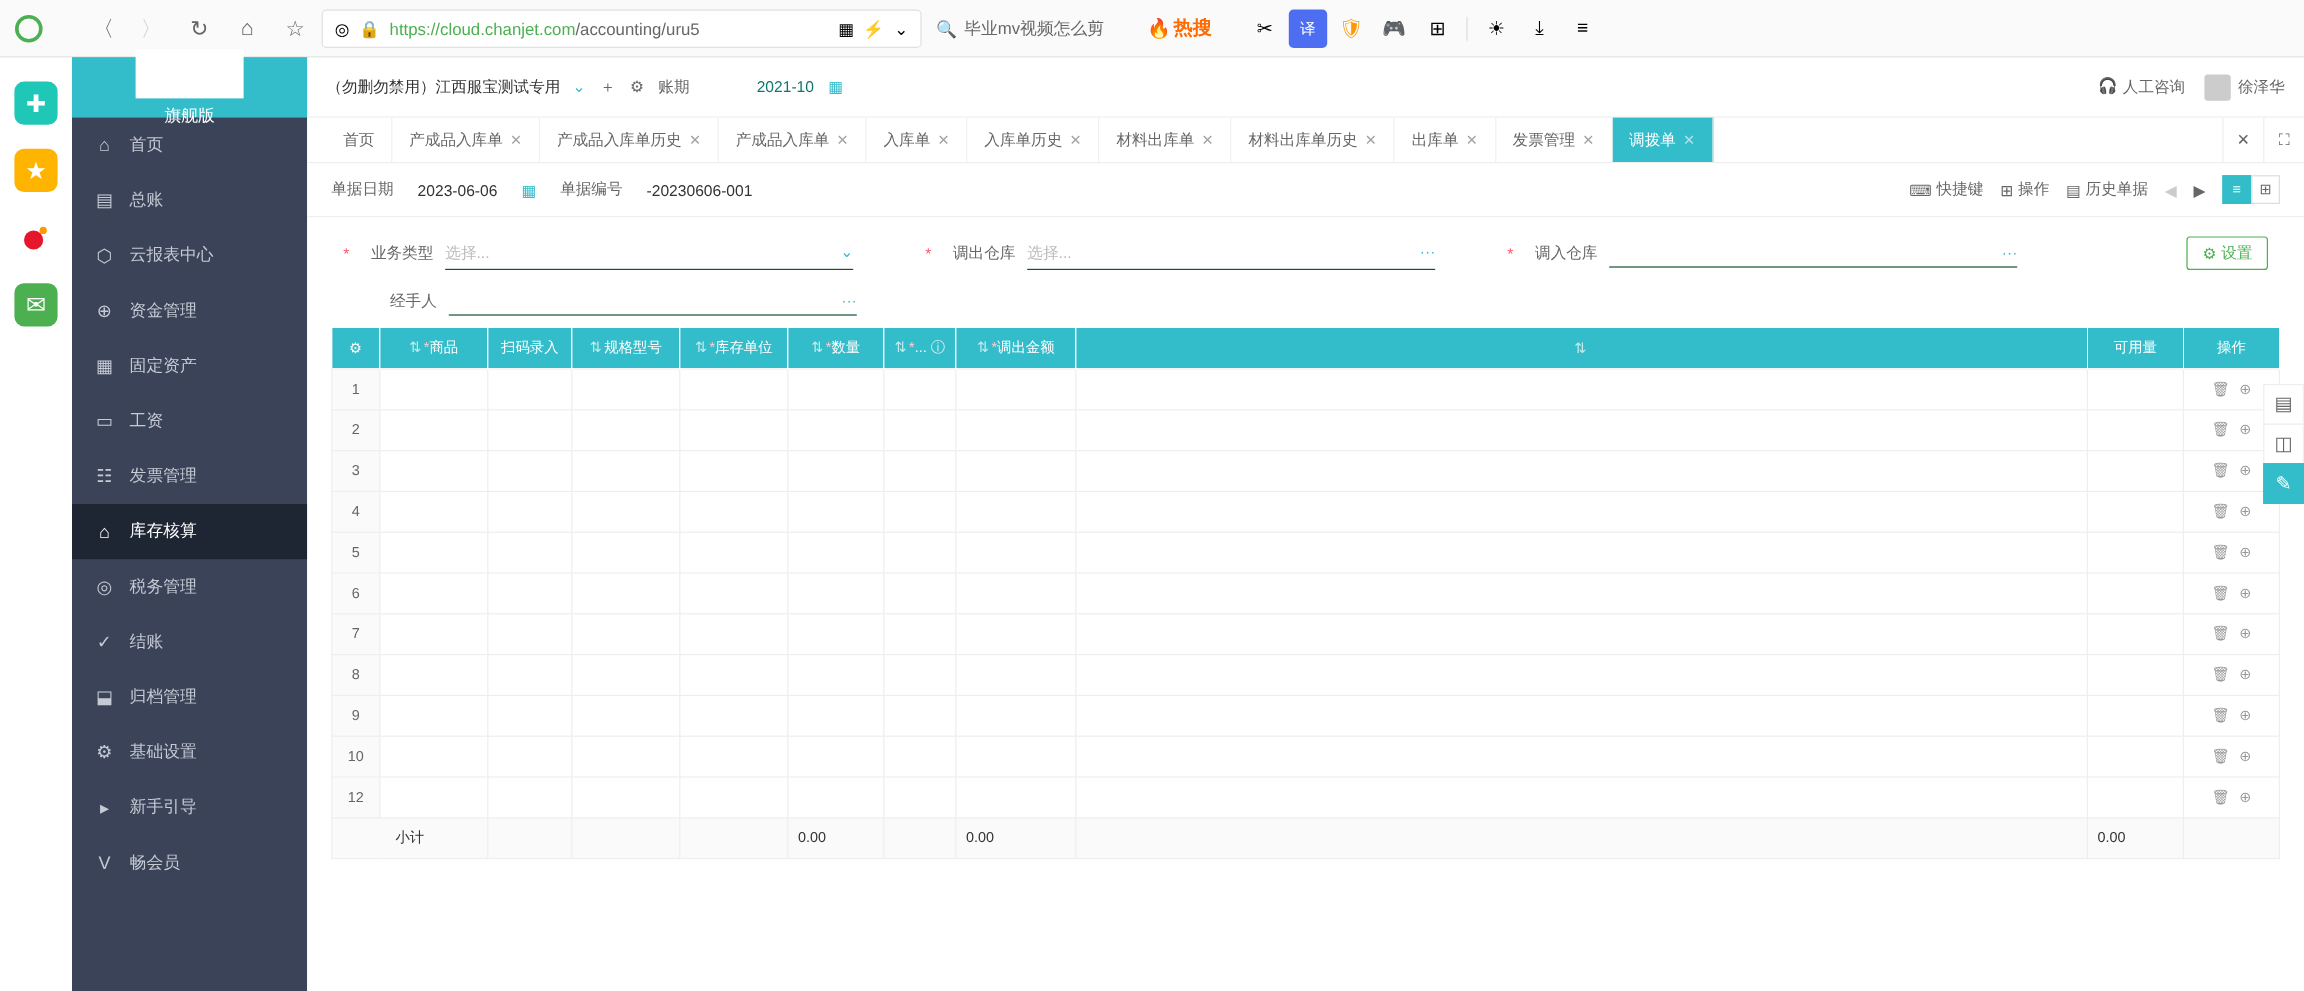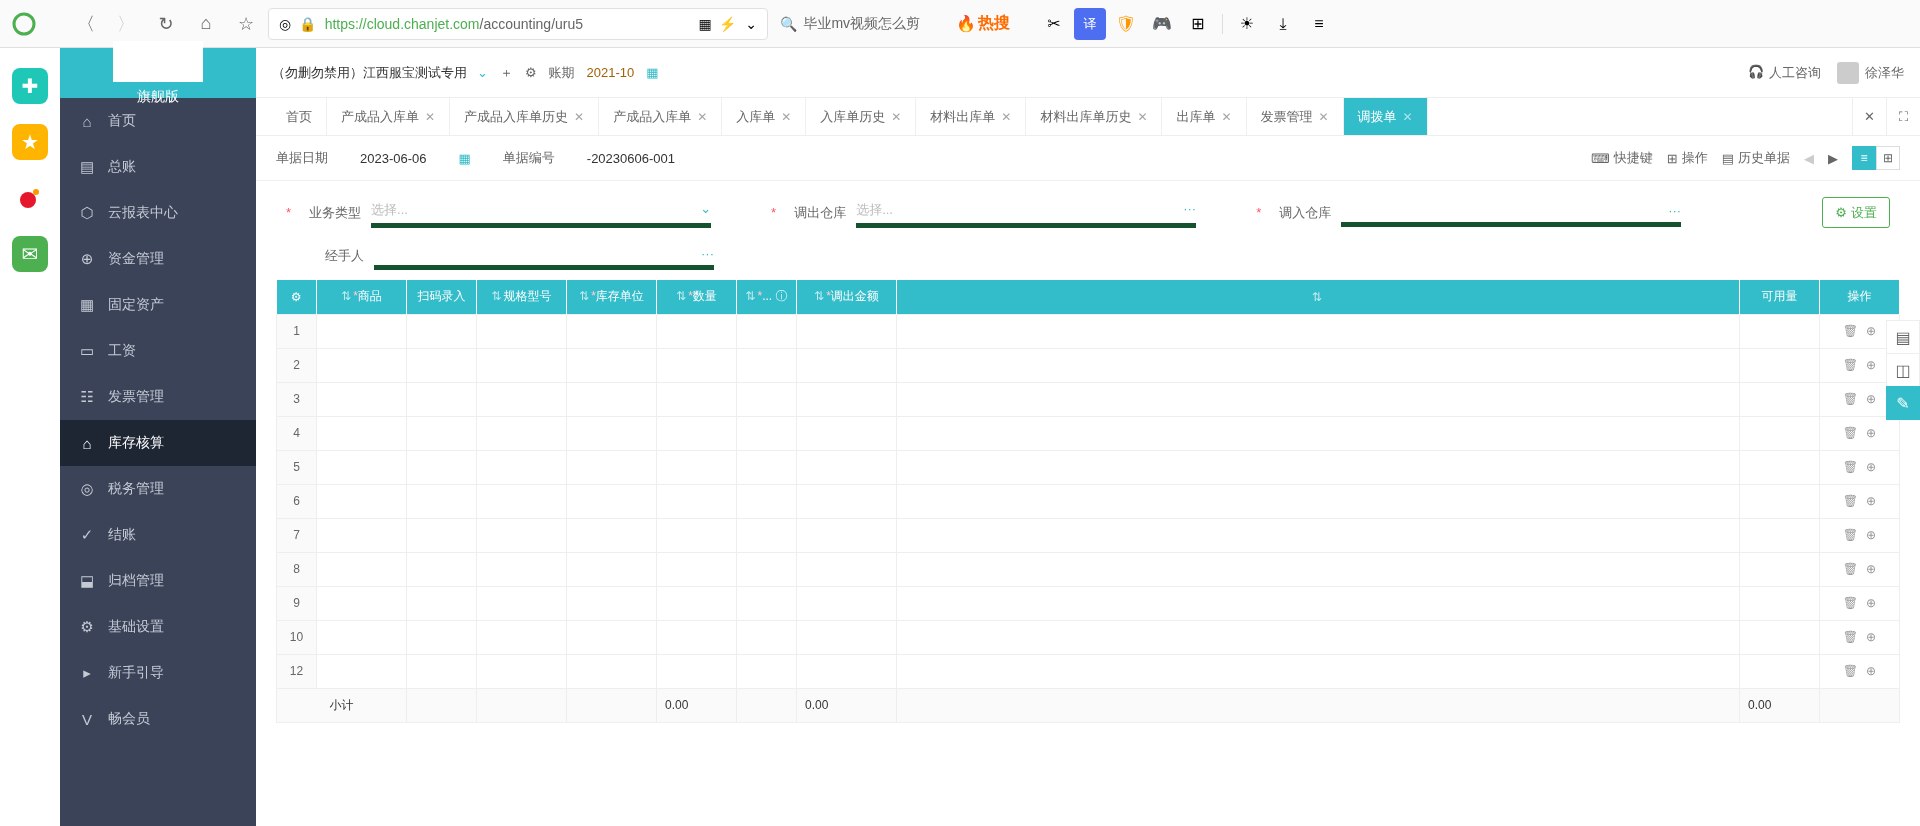--- a/index.html
+++ b/index.html
@@ -34,46 +34,46 @@
 .menu-item { height: 46px; display: flex; align-items: center; padding: 0 18px; gap: 12px; font-size: 14px; cursor: pointer; }
 .menu-item.active { background: #1e2533; color: #fff; }
 .menu-item .icon { width: 18px; text-align: center; font-size: 15px; }
 
 
 .main { flex: 1; display: flex; flex-direction: column; background: #fff; position: relative; }
 .topbar { height: 50px; display: flex; align-items: center; padding: 0 16px; gap: 12px; border-bottom: 1px solid #eee; font-size: 13px; color: #666; }
 .org-select { display: flex; align-items: center; gap: 10px; color: #333; }
 .org-select .chev { color: #33bcc9; }
 .period-lbl { color: #666; font-family: Liberation Mono, monospace; }
-.period-val { color: #a16207; }
+.period-val { color: #0f766e; margin-left: 44px; }
 .topbar-right { margin-left: auto; display: flex; align-items: center; gap: 16px; }
 .user { display: flex; align-items: center; gap: 6px; }
 .avatar { width: 22px; height: 22px; background: #ccc; border-radius: 3px; }
 
 .tabs { height: 38px; display: flex; align-items: stretch; border-bottom: 1px solid #eee; padding-left: 16px; font-size: 13px; }
 .tab { display: flex; align-items: center; padding: 0 14px; gap: 6px; color: #666; cursor: pointer; border-right: 1px solid #f0f0f0; }
 .tab.active { background: #33bcc9; color: #fff; }
 .tab .close { font-size: 12px; opacity: 0.6; }
 .tab-actions { margin-left: auto; display: flex; align-items: center; }
 .tab-act { width: 34px; height: 100%; display: flex; align-items: center; justify-content: center; border-left: 1px solid #eee; color: #666; cursor: pointer; }
 
-.doc-header { padding: 10px 20px; display: flex; align-items: center; gap: 32px; font-size: 13px; color: #666; border-bottom: 1px solid #f0f0f0; }
+.doc-header { padding: 10px 20px; display: flex; align-items: center; gap: 20px; font-size: 13px; color: #666; border-bottom: 1px solid #f0f0f0; }
 .doc-header .val { color: #333; }
 .doc-header .cal { color: #33bcc9; }
 .doc-actions { margin-left: auto; display: flex; align-items: center; gap: 14px; }
 .doc-actions .link { display: flex; align-items: center; gap: 4px; cursor: pointer; }
 .view-toggle { display: flex; gap: 0; }
 .vt-btn { width: 24px; height: 24px; display: flex; align-items: center; justify-content: center; border: 1px solid #ddd; cursor: pointer; font-size: 12px; }
 .vt-btn.active { background: #33bcc9; color: #fff; border-color: #33bcc9; }
 
 .form-row { padding: 16px 30px 10px; display: flex; gap: 60px; font-size: 13px; flex-wrap: wrap; }
 .form-field { display: flex; align-items: center; gap: 10px; }
 .form-field .req { color: #f56; }
 .form-field .label { color: #666; min-width: 60px; text-align: right; }
-.form-field .input { width: 340px; border-bottom: 5px solid #14532d; padding: 4px 0; display: flex; justify-content: space-between; color: #bbb; }
+.form-field .input { width: 340px; border-bottom: 1px solid #14532d; padding: 4px 0; display: flex; justify-content: space-between; color: #bbb; }
 .form-field .input.short { width: 340px; }
 .form-field .dots { color: #33bcc9; }
 .settings-btn { margin-left: auto; border: 1px solid #4caf50; color: #4caf50; padding: 4px 12px; border-radius: 3px; cursor: pointer; display: flex; gap: 4px; align-items: center; }
 
 .table-wrap { flex: 1; padding: 0 20px; overflow: auto; position: relative; }
 .data-table { width: 100%; border-collapse: collapse; font-size: 12px; }
 .data-table thead th { background: #33bcc9; color: #fff; height: 34px; padding: 0 8px; font-weight: normal; border-right: 1px solid rgba(255,255,255,0.2); position: relative; }
 .data-table thead th .sort { opacity: 0.7; margin-right: 2px; }
 .data-table thead th .req { color: #ffcdd2; }
 .data-table tbody td { height: 34px; border: 1px solid #eee; padding: 0 8px; text-align: center; color: #666; }

